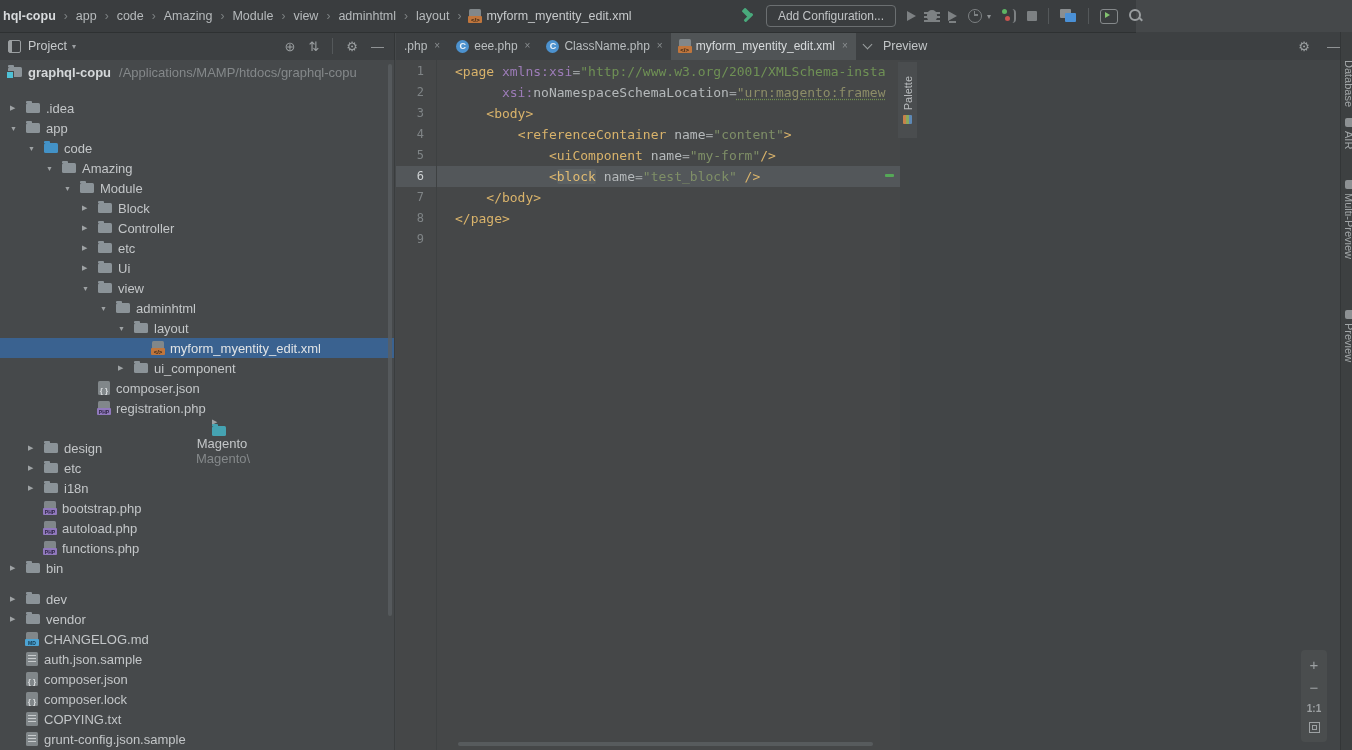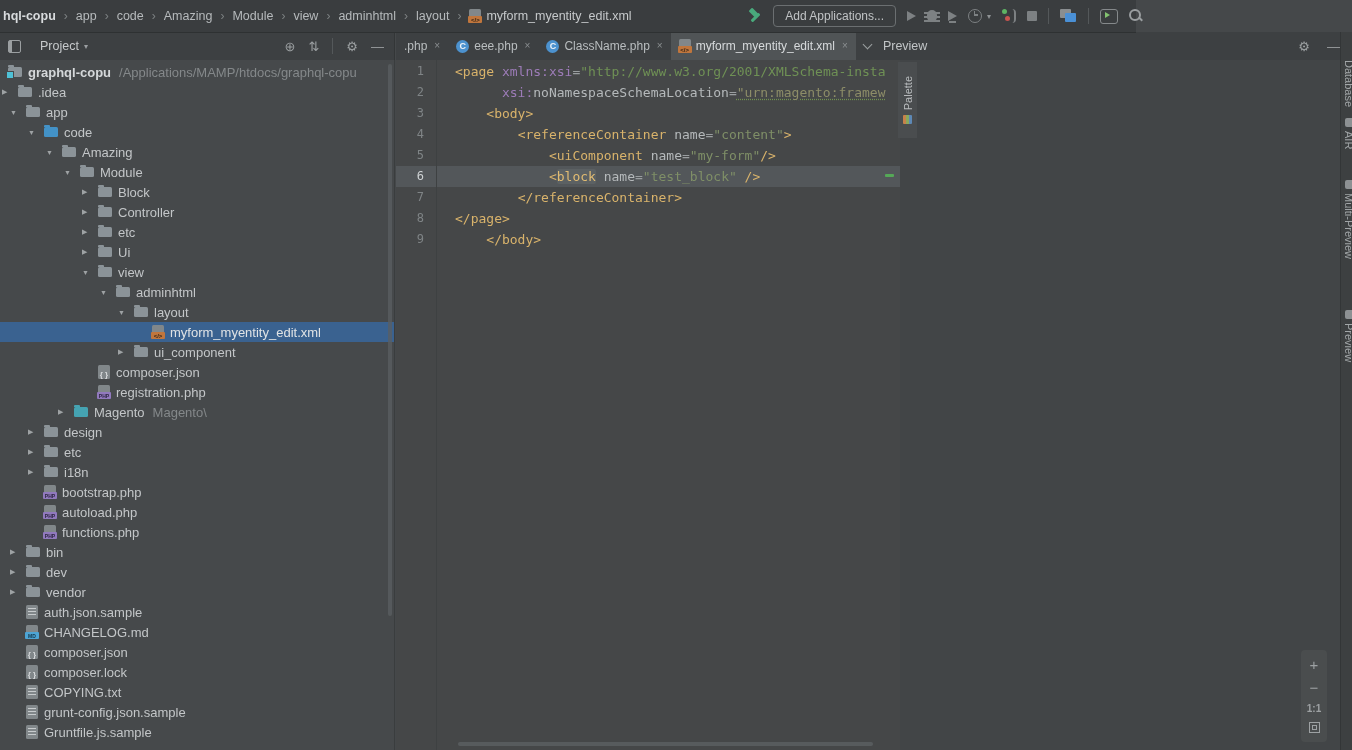--- a/index.html
+++ b/index.html
@@ -46,21 +46,21 @@
   .ic-search{width:14px;height:14px;margin-right:-7px;}
   .ic-search::before{content:"";position:absolute;left:0;top:0;width:8px;height:8px;border:2px solid #9a9ea0;border-radius:50%;}
   .ic-search::after{content:"";position:absolute;left:9px;top:9px;width:5px;height:2px;background:#9a9ea0;transform:rotate(45deg);}
 
   
   .row2{position:absolute;left:0;top:32px;width:1352px;height:28px;}
   .project-header{position:absolute;left:0;top:0;width:395px;height:28px;background:#3d4042;
                   display:flex;align-items:center;border-right:1px solid #333637;box-sizing:border-box;}
   .ph-icon{margin-left:8px;width:11px;height:11px;border:1.5px solid #9b9fa1;border-radius:2px;position:relative;flex:none;}
   .ph-icon::before{content:"";position:absolute;left:0;top:0;width:3px;height:100%;background:#9b9fa1;}
-  .ph-title{margin-left:19px;font-size:12.5px;color:#c6c9cb;}
+  .ph-title{margin-left:7px;font-size:12.5px;color:#c6c9cb;}
   .ph-caret{margin-left:5px;font-size:8px;color:#9b9fa1;}
   .ph-actions{margin-left:auto;display:flex;align-items:center;gap:13px;padding-right:10px;color:#9b9fa1;}
   .ph-actions .g{font-size:13px;line-height:1;}
   .tabbar{position:absolute;left:396px;top:0;width:956px;height:28px;background:#3d4042;display:flex;align-items:center;}
   .tab{display:flex;align-items:center;gap:5px;height:28px;padding:0 8px;font-size:12px;color:#b9bdbf;}
   .tab.active{background:#50545 6;background:#505456;color:#d7dadc;}
   .tab-close{font-size:10px;color:#8b8f91;margin-left:2px;line-height:1;}
   .chev{width:6px;height:6px;border-right:1.5px solid #9b9fa1;border-bottom:1.5px solid #9b9fa1;
         transform:rotate(45deg);margin:-3px 12px 0 8px;}
   .preview-label{font-size:12.5px;color:#c2c5c7;}
@@ -162,21 +162,21 @@
         <span class="bc-sep">›</span>
         <span class="bc-file">
           <span class="doc xml">
             <span class="band">&lt;/&gt;</span>
           </span>
           <span>myform_myentity_edit.xml</span>
         </span>
       </div>
     <div class="topbar-right">
       <span class="ic ic-hammer"></span>
-      <span class="btn-addconfig">Add Applications...</span>
+      <span class="btn-addconfig">Add Configuration...</span>
       <span class="ic ic-play"></span>
       <span class="ic ic-bug"></span>
       <span class="ic ic-cov"></span>
       <span class="ic ic-profiler"></span>
       <span class="mini-caret">▾</span>
       <span class="ic ic-attach"></span>
       <span class="ic ic-stop"></span>
       <span class="vdiv"></span>
       <span class="ic ic-folders"></span>
       <span class="vdiv"></span>
@@ -230,21 +230,21 @@
       </span>
     </div>
   </div>
 
   <div class="tree-panel" id="tree">
       <div class="trow" style="padding-left: 8px;">
         <span class="folder root"></span>
         <span class="tlabel bold">graphql-copu</span>
         <span class="tsuffix">/Applications/MAMP/htdocs/graphql-copu</span>
       </div>
-      <div class="trow" style="padding-left: 0;">
+      <div class="trow" style="padding-left: 8px; margin-top: 16px;">
         <span class="arrow">▶</span>
         <span class="folder"></span>
         <span class="tlabel">.idea</span>
       </div>
       <div class="trow" style="padding-left: 8px;">
         <span class="arrow">▼</span>
         <span class="folder"></span>
         <span class="tlabel">app</span>
       </div>
       <div class="trow" style="padding-left: 26px;">
@@ -316,21 +316,21 @@
         </span>
         <span class="tlabel">composer.json</span>
       </div>
       <div class="trow" style="padding-left: 80px;">
         <span class="arrow"></span>
         <span class="doc php">
           <span class="band">PHP</span>
         </span>
         <span class="tlabel">registration.php</span>
       </div>
-      <div class="trow" style="padding-left: 56px;">
+      <div class="trow" style="padding-left: 44px; flex-direction: column;">
         <span class="arrow">▶</span>
         <span class="folder teal"></span>
         <span class="tlabel">Magento</span>
         <span class="tsuffix">Magento\</span>
       </div>
       <div class="trow" style="padding-left: 26px; align-items: center;">
         <span class="arrow">▶</span>
         <span class="folder"></span>
         <span class="tlabel">design</span>
       </div>
@@ -363,41 +363,41 @@
         <span class="doc php">
           <span class="band">PHP</span>
         </span>
         <span class="tlabel">functions.php</span>
       </div>
       <div class="trow" style="padding-left: 8px;">
         <span class="arrow">▶</span>
         <span class="folder"></span>
         <span class="tlabel">bin</span>
       </div>
-      <div class="trow" style="padding-left: 8px;">
+      <div class="trow" style="padding-left: 8px; margin-top: 11px;">
         <span class="arrow">▶</span>
         <span class="folder"></span>
         <span class="tlabel">dev</span>
       </div>
       <div class="trow" style="padding-left: 8px;">
         <span class="arrow">▶</span>
         <span class="folder"></span>
         <span class="tlabel">vendor</span>
+      </div>
+      <div class="trow" style="padding-left: 8px;">
+        <span class="arrow"></span>
+        <span class="doc md">
+          <span class="band">MD</span>
+        </span>
+        <span class="tlabel">CHANGELOG.md</span>
       </div>
       <div class="trow" style="padding-left: 8px;">
         <span class="arrow"></span>
         <span class="doc lines"></span>
         <span class="tlabel">auth.json.sample</span>
-      </div>
-      <div class="trow" style="padding-left: 8px;">
-        <span class="arrow"></span>
-        <span class="doc md">
-          <span class="band">MD</span>
-        </span>
-        <span class="tlabel">CHANGELOG.md</span>
       </div>
       <div class="trow" style="padding-left: 8px;">
         <span class="arrow"></span>
         <span class="doc json">
           <span class="band">{ }</span>
         </span>
         <span class="tlabel">composer.json</span>
       </div>
       <div class="trow" style="padding-left: 8px;">
         <span class="arrow"></span>
@@ -437,23 +437,22 @@
         <div class="lnum">8</div>
         <div class="lnum">9</div>
       </div>
     <div class="codebox" id="codebox">
         <div class="cline"><span class="sg-tag">&lt;page</span><span class="sg-in"> </span><span class="sg-ns">xmlns:xsi</span><span class="sg-eq">=</span><span class="sg-str">"http://www.w3.org/2001/XMLSchema-insta</span></div>
         <div class="cline"><span class="sg-in">      </span><span class="sg-ns">xsi:</span><span class="sg-attr">noNamespaceSchemaLocation</span><span class="sg-eq">=</span><span class="sg-strwarn">"urn:magento:framew</span></div>
         <div class="cline"><span class="sg-in">    </span><span class="sg-tag">&lt;body&gt;</span></div>
         <div class="cline"><span class="sg-in">        </span><span class="sg-tag">&lt;referenceContainer</span><span class="sg-in"> </span><span class="sg-attr">name</span><span class="sg-eq">=</span><span class="sg-val">"content"</span><span class="sg-tag">&gt;</span></div>
         <div class="cline"><span class="sg-in">            </span><span class="sg-tag">&lt;uiComponent</span><span class="sg-in"> </span><span class="sg-attr">name</span><span class="sg-eq">=</span><span class="sg-val">"my-form"</span><span class="sg-tag">/&gt;</span></div>
         <div class="cline"><span class="sg-in">            </span><span class="sg-tag">&lt;</span><span class="sg-taghl">block</span><span class="sg-in"> </span><span class="sg-attr">name</span><span class="sg-eq">=</span><span class="sg-val">"test_block"</span><span class="sg-in"> </span><span class="sg-tag">/&gt;</span></div>
-        <div class="cline"><span class="sg-in">        </span><span class="sg-tag">&lt;/referenceContainer&gt;</span></div>
+        <div class="cline"><span class="sg-in">    </span><span class="sg-tag">&lt;/body&gt;</span></div>
         <div class="cline"><span class="sg-tag">&lt;/page&gt;</span></div>
-        <div class="cline"><span class="sg-in">    </span><span class="sg-tag">&lt;/body&gt;</span></div>
       </div>
     <div class="stripe-mark"></div>
     <div class="hscroll"></div>
   </div>
 
   <div class="preview-pane">
     <div class="zoomstrip">
       <span class="zs-btn">+</span>
       <span class="zs-btn">−</span>
       <span class="zs-11">1:1</span>

